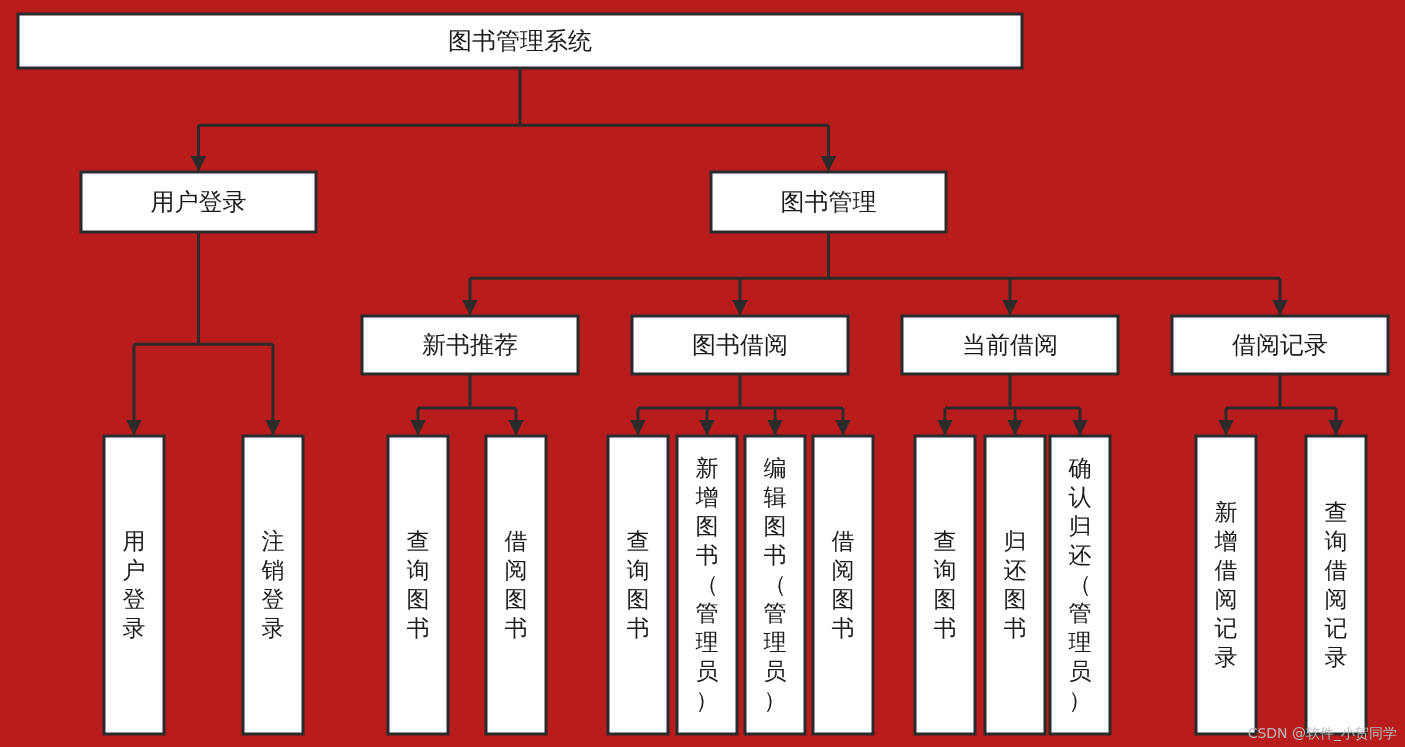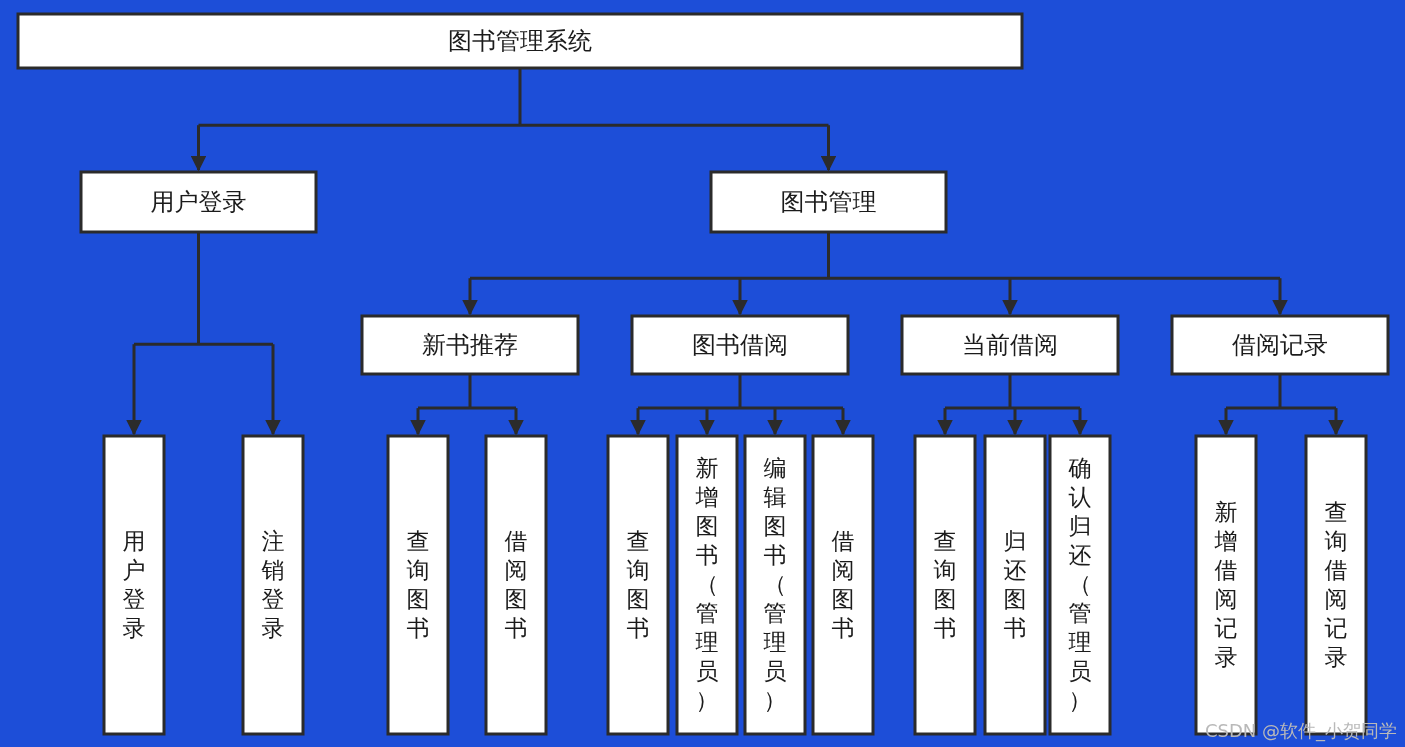--- a/index.html
+++ b/index.html
@@ -1,34 +1,34 @@
 <!DOCTYPE html>
 <html><head>
 <meta charset="utf-8">
 <style>
   html,body{margin:0;padding:0;background:#ffffff;}
   body{
     font-family:"Liberation Sans","DejaVu Sans",sans-serif;
     width:1405px;height:747px;overflow:hidden;
   }
-  #stage{position:relative;width:1405px;height:747px;background:#1d4ed8;}
+  #stage{position:relative;width:1405px;height:747px;background:#b91c1c;}
   svg#diagram{position:absolute;left:0;top:0;width:1405px;height:747px;}
   .node-rect{fill:#ffffff;stroke:#2b2b2b;stroke-width:3;}
   .edge{stroke:#2b2b2b;stroke-width:3;fill:none;}
   .node-label{
     fill:#1b1b1b;
     font-family:"DejaVu Sans","Liberation Sans",sans-serif;
     text-anchor:middle;
     dominant-baseline:middle;
   }
   .lbl-h{font-size:24px;}
   .lbl-v{font-size:23px;}
   .watermark{
     position:absolute;right:8px;bottom:4px;
-    color:#b9b9b9;font-size:18px;
+    color:#b9b9b9;font-size:14px;
     font-family:"DejaVu Sans","Liberation Sans",sans-serif;
     white-space:nowrap;user-select:none;
   }
 </style>
 </head>
 <body>
 
 <div id="stage">
   <svg id="diagram" viewBox="0 0 1405 747">
     <defs>

